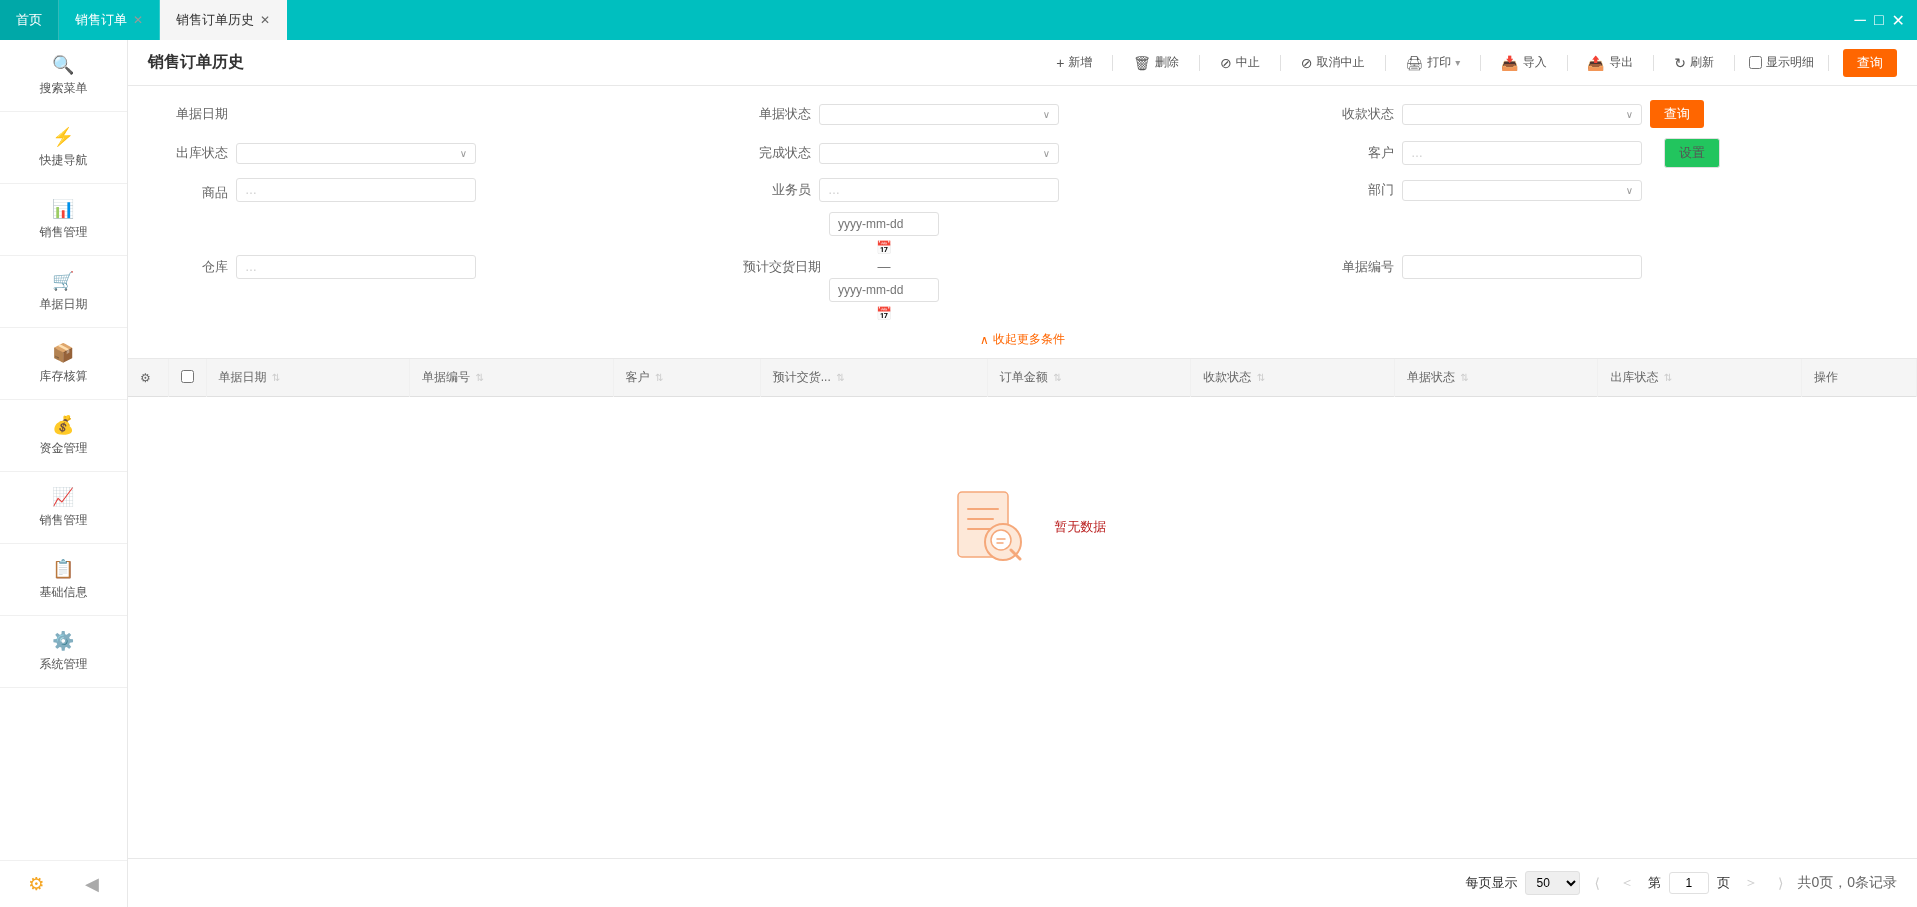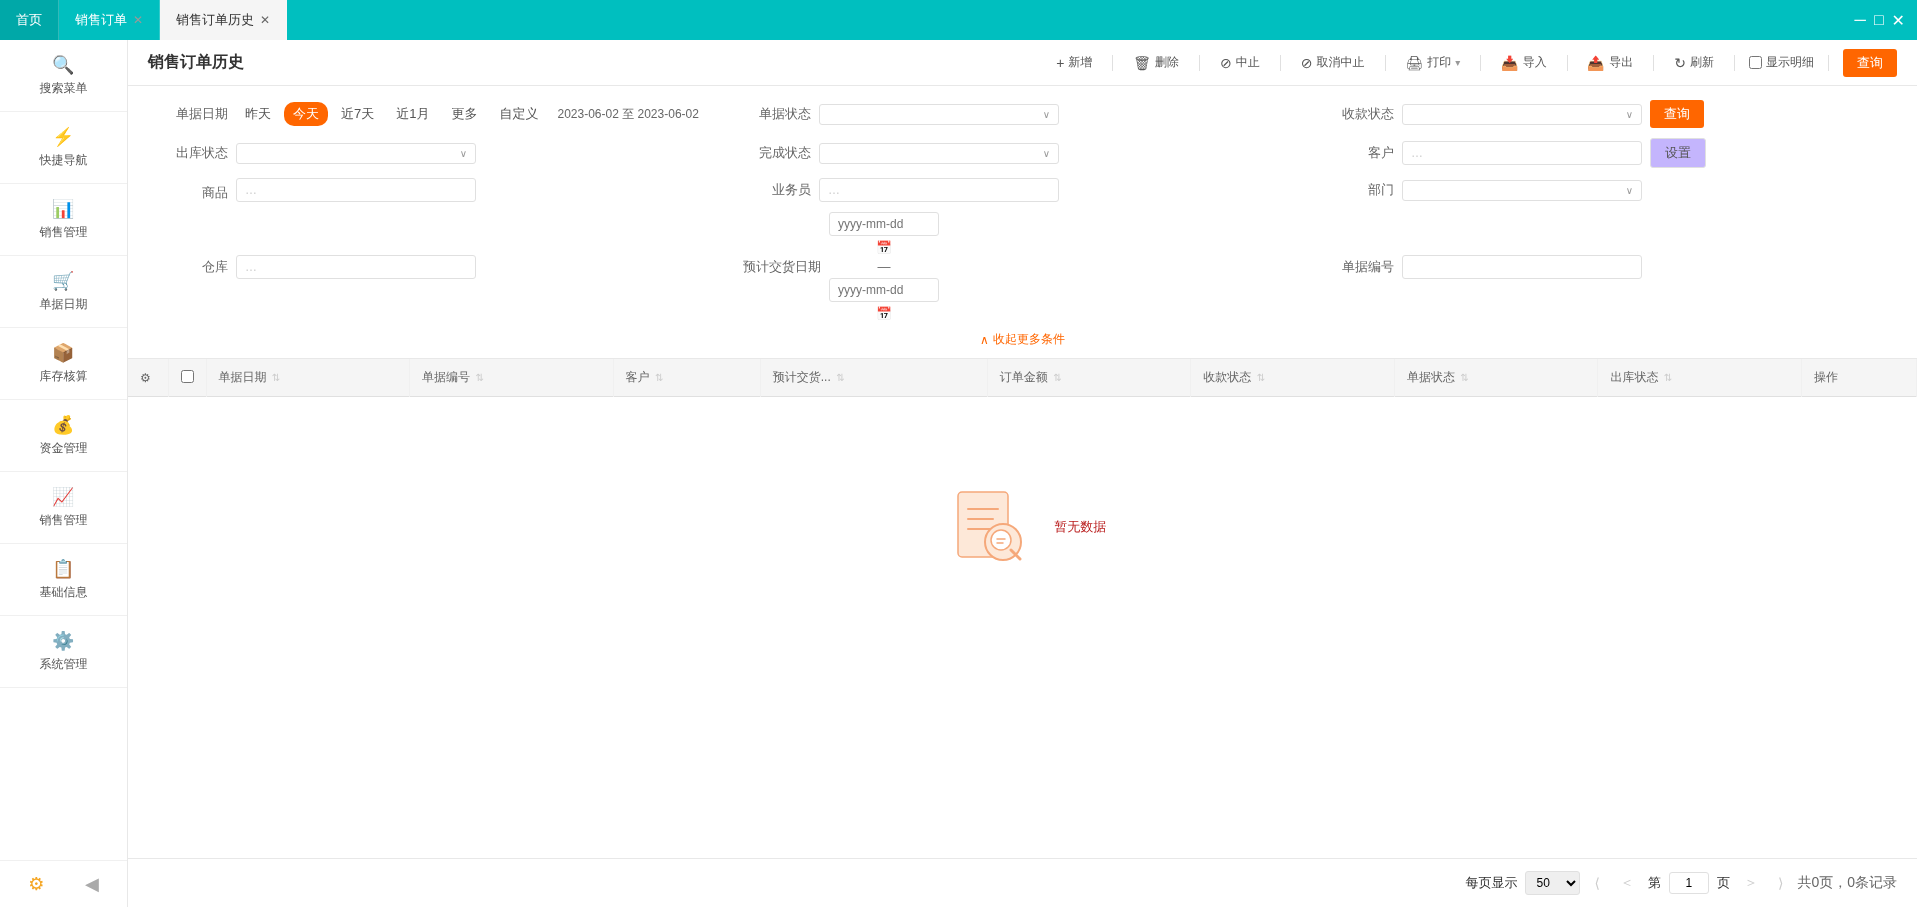--- a/index.html
+++ b/index.html
@@ -201,29 +201,20 @@
         </div>
       </div>
     </div>
 
     <div class="filter-area">
 
       <div style="display:grid; grid-template-columns: 1fr 1fr 1fr; gap:0; margin-bottom:10px;">
 
         <div style="display:flex; align-items:center;">
           <span class="filter-label">单据日期</span>
-          <div style="display:flex; align-items:center; gap:4px; flex-wrap:wrap;">
-            <span class="date-btn">昨天</span>
-            <span class="date-btn active">今天</span>
-            <span class="date-btn">近7天</span>
-            <span class="date-btn">近1月</span>
-            <span class="date-btn">更多</span>
-            <span class="date-btn">自定义</span>
-            <span class="date-range">2023-06-02 至 2023-06-02</span>
-          </div>
         </div>
 
         <div style="display:flex; align-items:center;">
           <span class="filter-label">单据状态</span>
           <div class="filter-select" style="flex:1; max-width:240px;">
             <span style="color:#bbb; font-size:12px;"></span>
             <span class="select-arrow">∨</span>
           </div>
         </div>
 
@@ -250,21 +241,21 @@
           <div class="filter-select" style="flex:1; max-width:240px;">
             <span style="color:#bbb; font-size:12px;"></span>
             <span class="select-arrow">∨</span>
           </div>
         </div>
         <div style="display:flex; align-items:center;">
           <span class="filter-label">客户</span>
           <div class="filter-input" style="flex:1; max-width:240px; display:flex; align-items:center;">
             <span style="color:#ccc;">…</span>
           </div>
-          <button style="background:#c4b5fd; border:1px solid #e0e0e0; border-radius:3px; padding:5px 14px; font-size:13px; margin-left:8px; cursor:pointer; color:#555;">设置</button>
+          <button style="background:#22c55e; border:1px solid #e0e0e0; border-radius:3px; padding:5px 14px; font-size:13px; margin-left:22px; cursor:pointer; color:#555;">设置</button>
         </div>
       </div>
 
       <div style="display:grid; grid-template-columns: 1fr 1fr 1fr; gap:0; margin-bottom:10px;">
         <div style="display:flex; align-items:flex-end;">
           <span class="filter-label">商品</span>
           <div class="filter-input" style="flex:1; max-width:240px; display:flex; align-items:center;">
             <span style="color:#ccc;">…</span>
           </div>
         </div>

